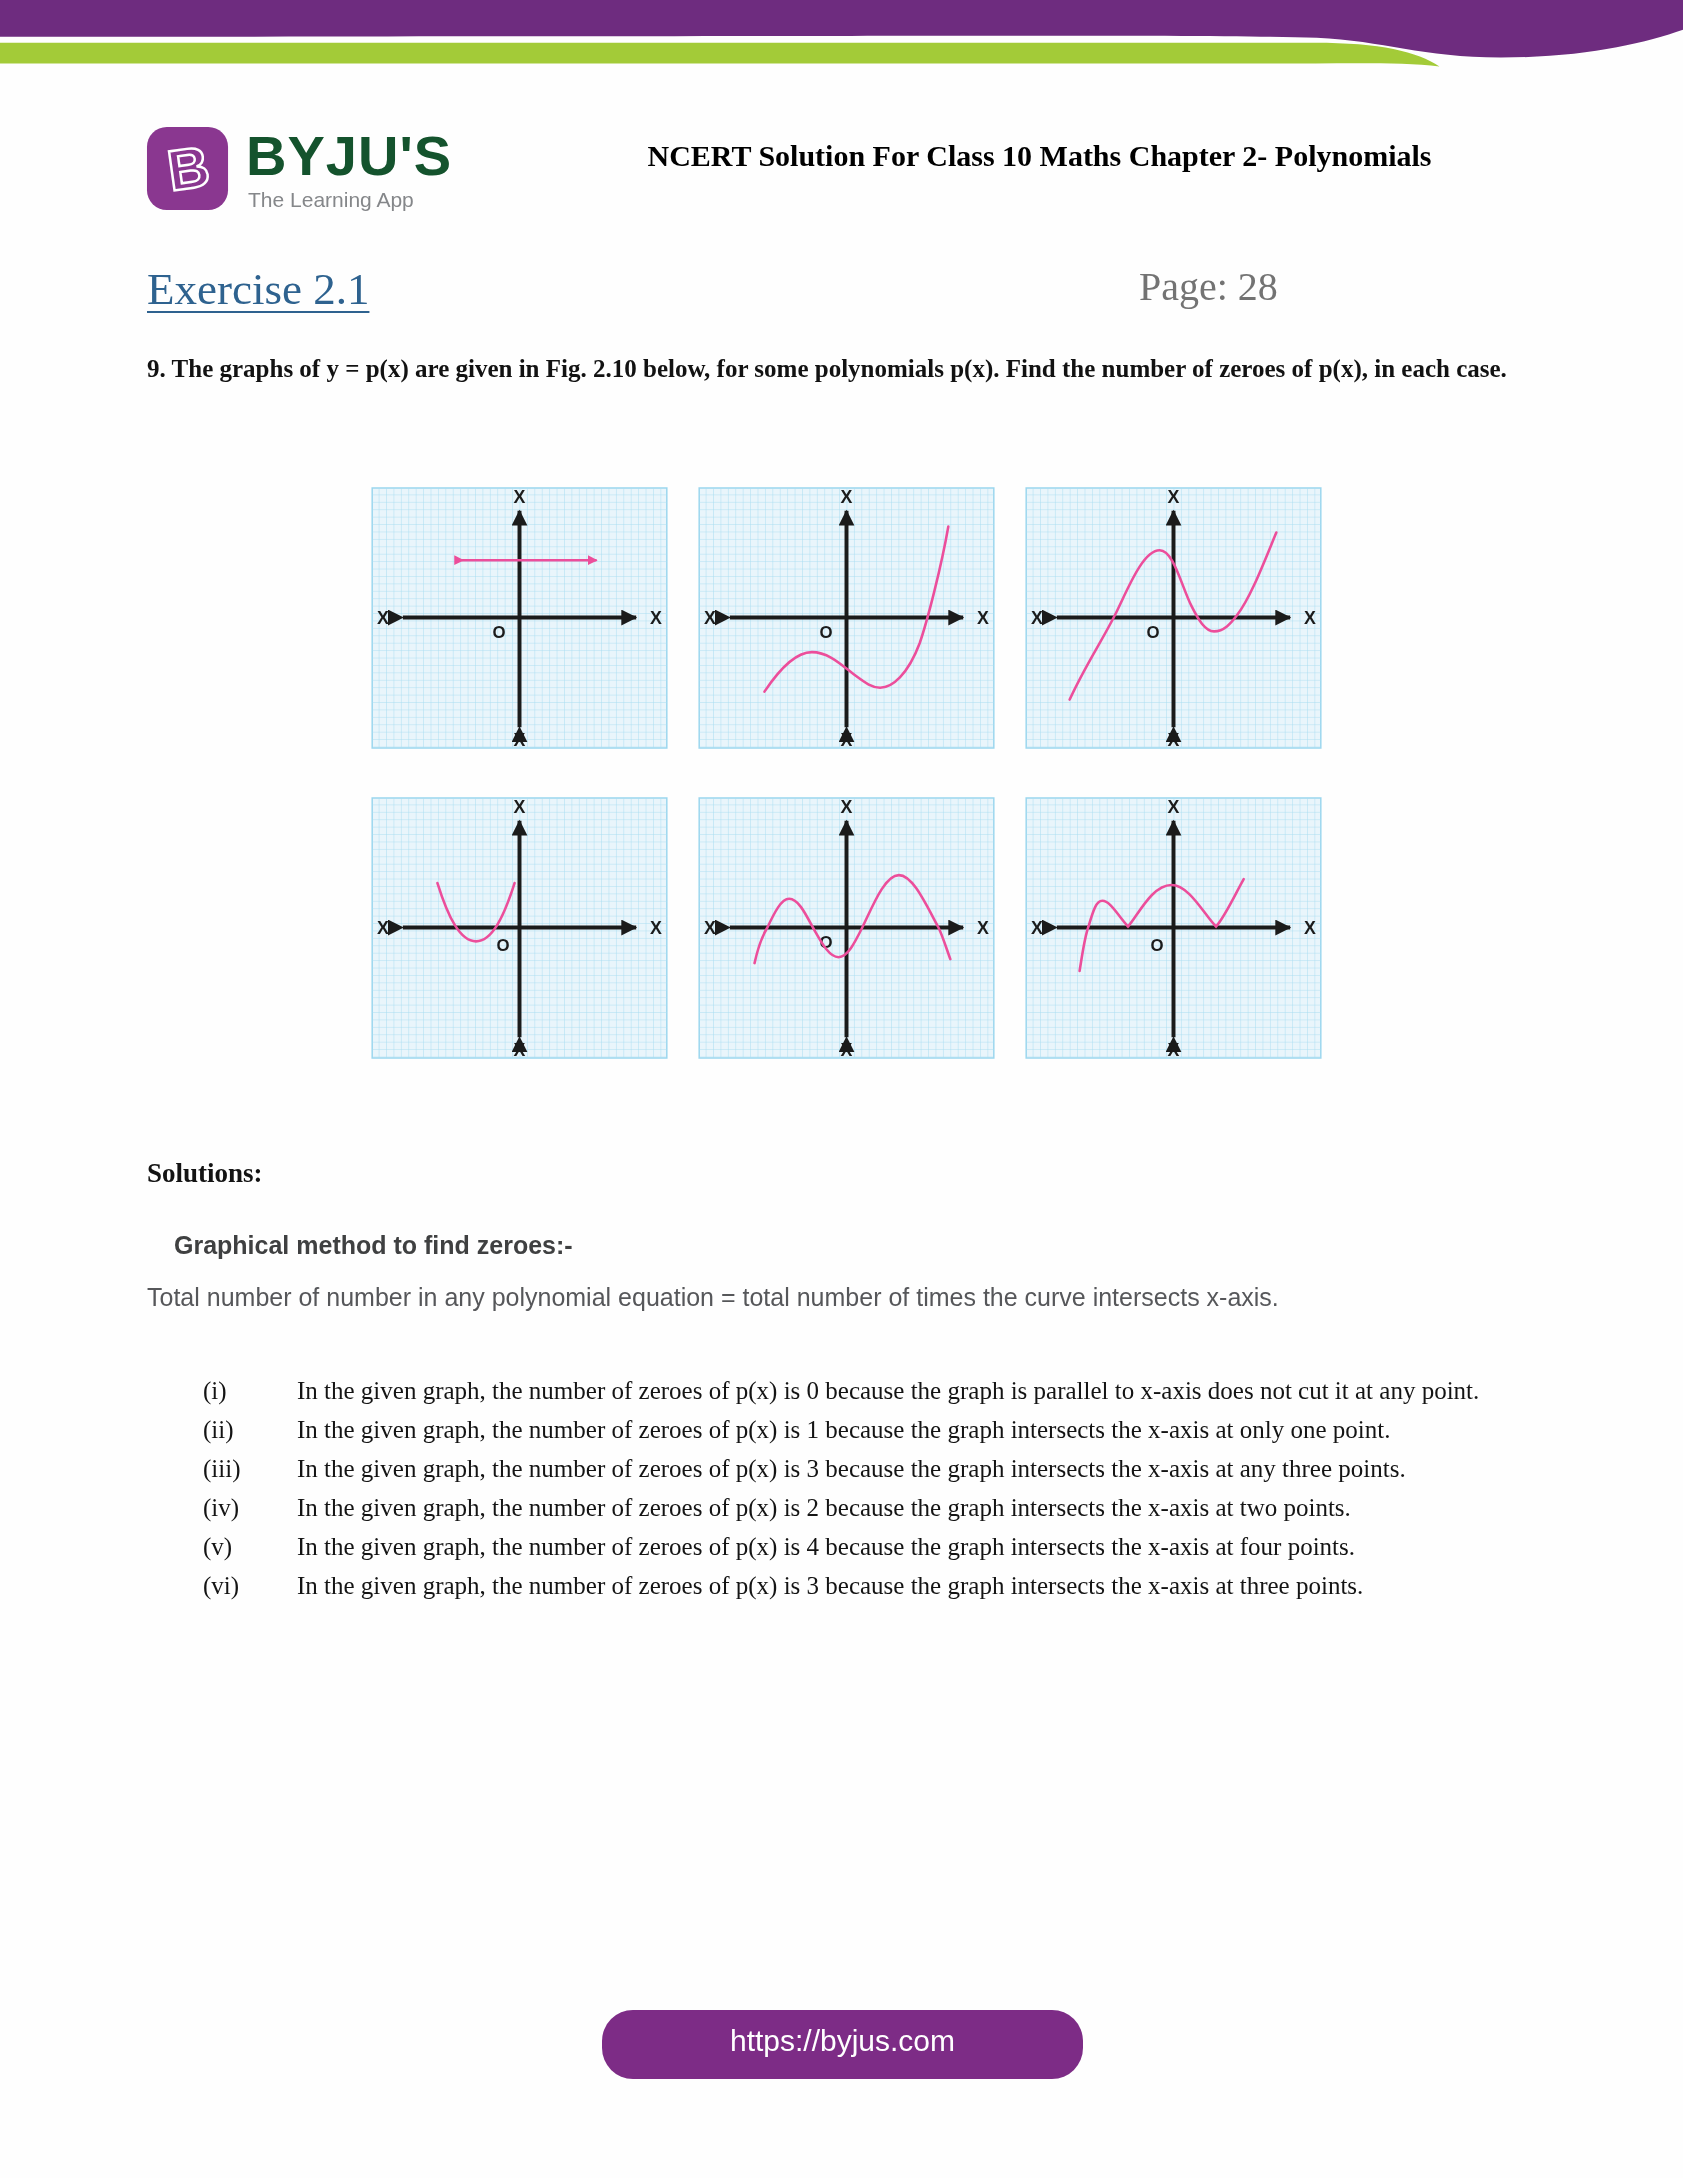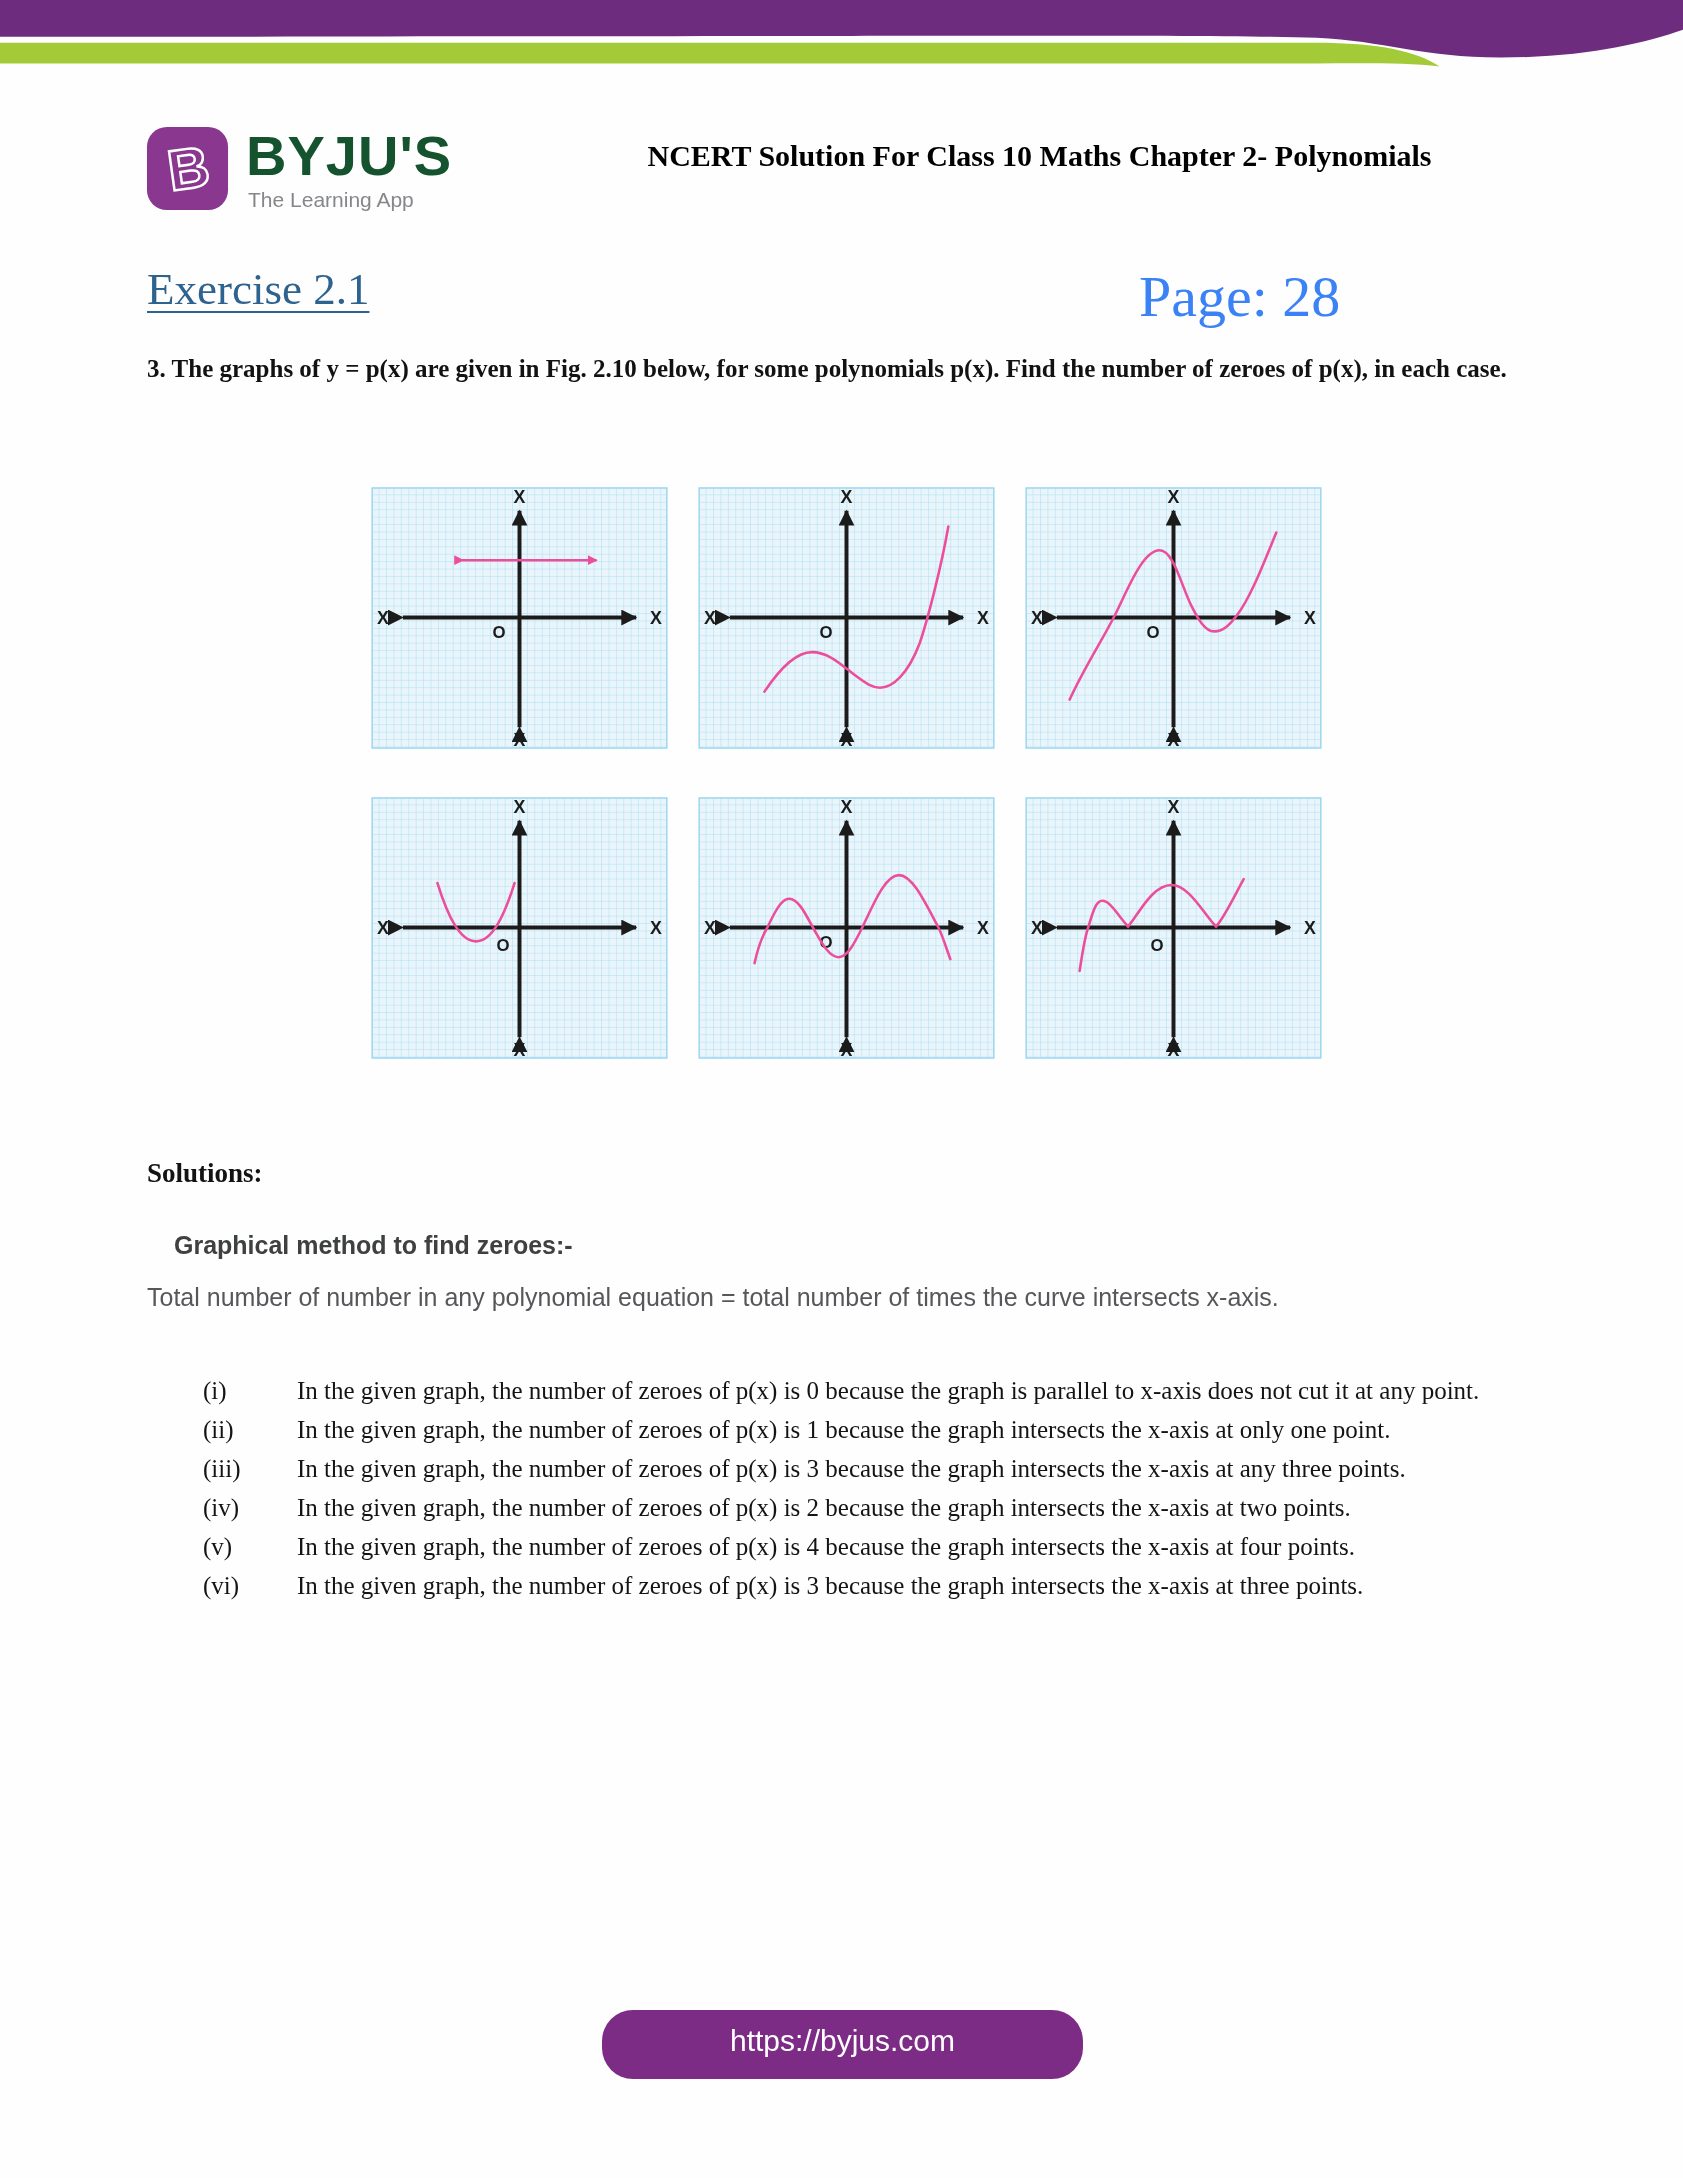--- a/index.html
+++ b/index.html
@@ -16,21 +16,21 @@
                color:#14532d; letter-spacing:1px; font-family:"Liberation Sans", sans-serif;text-align:right; }
   .logo-tag  { position:absolute; left:103px; top:65px; font-size:21px; color:#85878a; }
 
   .doc-title { position:absolute; left:515px; top:139px; width:1049px; text-align:center;
                font-family:"Liberation Serif", serif; font-weight:bold; font-size:30px; color:#000000; }
 
   .ex-head  { position:absolute; left:147px; top:263px; font-family:"Liberation Serif", serif;
               font-size:45px; color:#2e628f; text-decoration:underline; text-underline-offset:7px;
               text-decoration-thickness:2px; }
   .pg-head  { position:absolute; left:1139px; top:263px; font-family:"Liberation Serif", serif;
-              font-size:58px; color:#3b82f6; }
+              font-size:40px; color:#737373; }
 
   .question { position:absolute; left:147px; top:350px; width:1396px;
               font-family:"Liberation Serif", serif; font-weight:bold; font-size:25px;
               line-height:37px; color:#121212; }
 
   .graph { position:absolute; width:297px; height:262px; }
   .g1 { left:371px;  top:487px; }  .g2 { left:698px;  top:487px; }  .g3 { left:1025px; top:487px; }
   .g4 { left:371px;  top:797px; }  .g5 { left:698px;  top:797px; }  .g6 { left:1025px; top:797px; }
   .axis-lbl { font-family:"Liberation Sans", sans-serif; font-size:18px; font-weight:bold; fill:#1b1b1b; }
   .origin-lbl { font-family:"Liberation Sans", sans-serif; font-size:17px; font-weight:bold; fill:#1b1b1b; }
@@ -82,21 +82,21 @@
     </svg>
     <div class="logo-name">BYJU'S</div>
     <div class="logo-tag">The Learning App</div>
   </div>
 
   <div class="doc-title">NCERT Solution For Class 10 Maths Chapter 2- Polynomials</div>
 
   <div class="ex-head">Exercise 2.1</div>
   <div class="pg-head">Page: 28</div>
 
-  <div class="question">3. The graphs of y = p(x) are given in Fig. 2.10 below, for some polynomials p(x). Find the number of zeroes of p(x), in each case.</div>
+  <div class="question">9. The graphs of y = p(x) are given in Fig. 2.10 below, for some polynomials p(x). Find the number of zeroes of p(x), in each case.</div>
 
   <svg class="graph g1" viewBox="0 0 300 265">
     <rect x="1" y="1" width="298" height="263" fill="#e9f5fb" stroke="#9ad6ee" stroke-width="1.5"></rect>
     <rect x="1" y="1" width="298" height="263" fill="url(#grid)"></rect>
     <line x1="32" y1="132" x2="268" y2="132" stroke="#1b1b1b" stroke-width="4" marker-start="url(#ab)" marker-end="url(#ab)"></line>
     <line x1="150" y1="243" x2="150" y2="24" stroke="#1b1b1b" stroke-width="4" marker-start="url(#ab)" marker-end="url(#ab)"></line>
     <text class="axis-lbl" x="150" y="16" text-anchor="middle">X</text>
     <text class="axis-lbl" x="150" y="262" text-anchor="middle">X</text>
     <text class="axis-lbl" x="12" y="139" text-anchor="middle">X</text>
     <text class="axis-lbl" x="288" y="139" text-anchor="middle">X</text>

